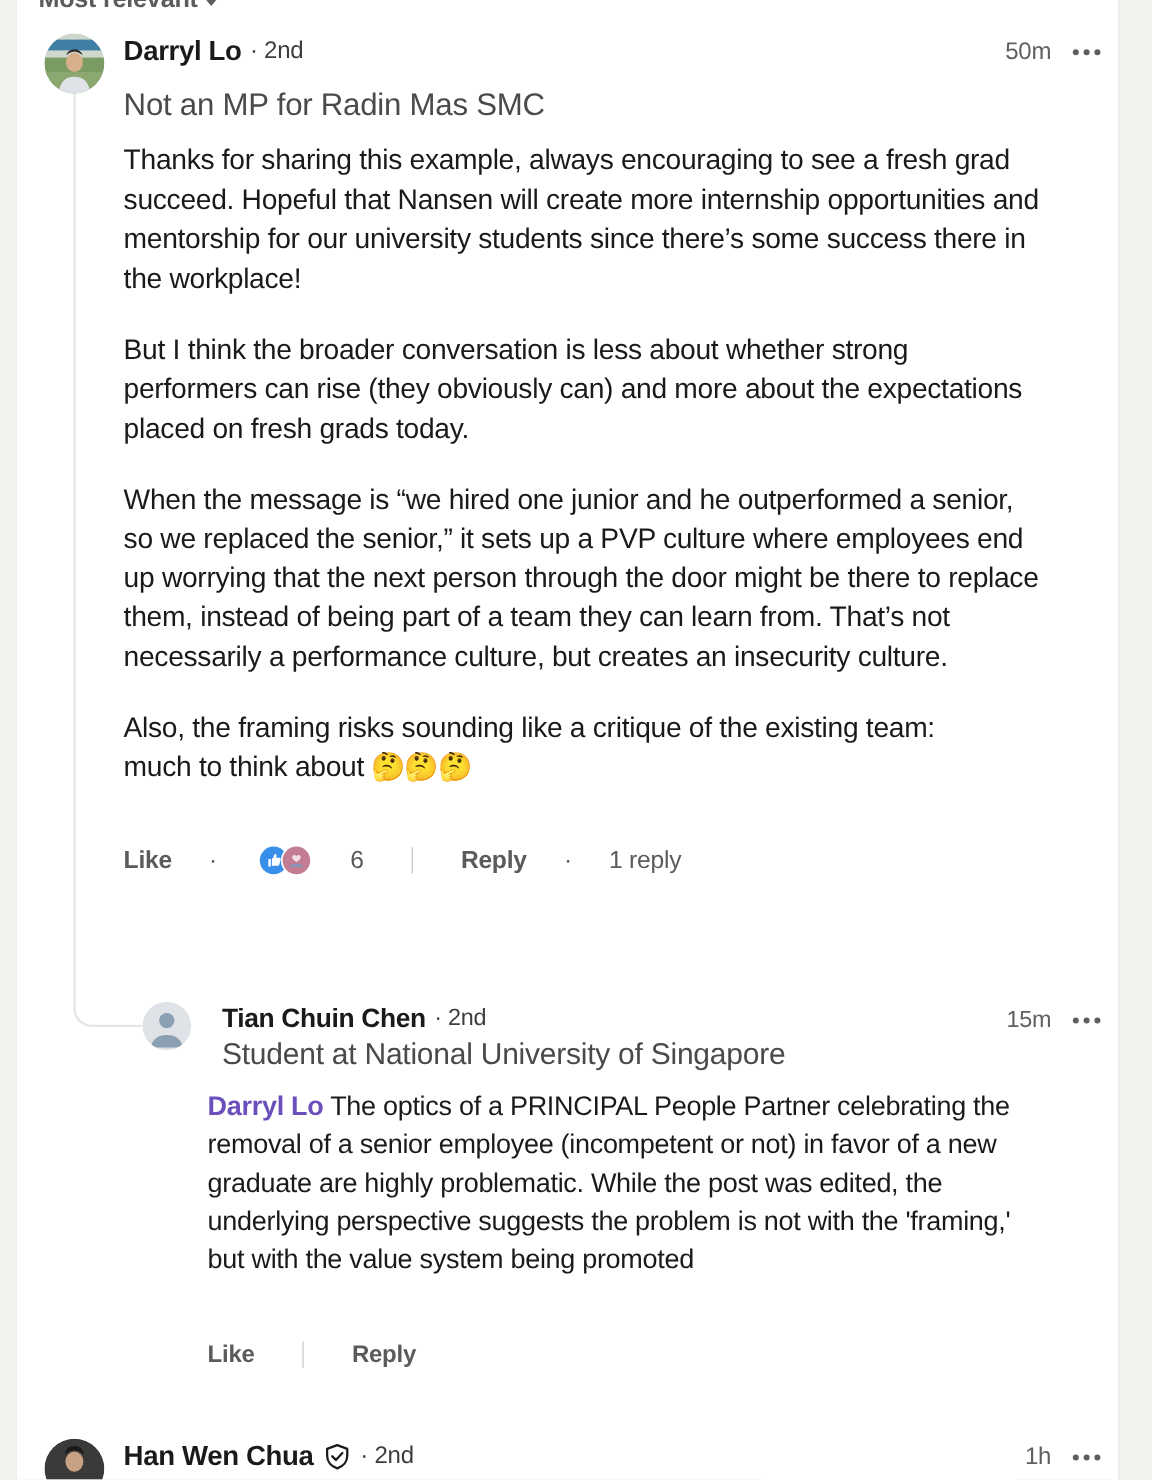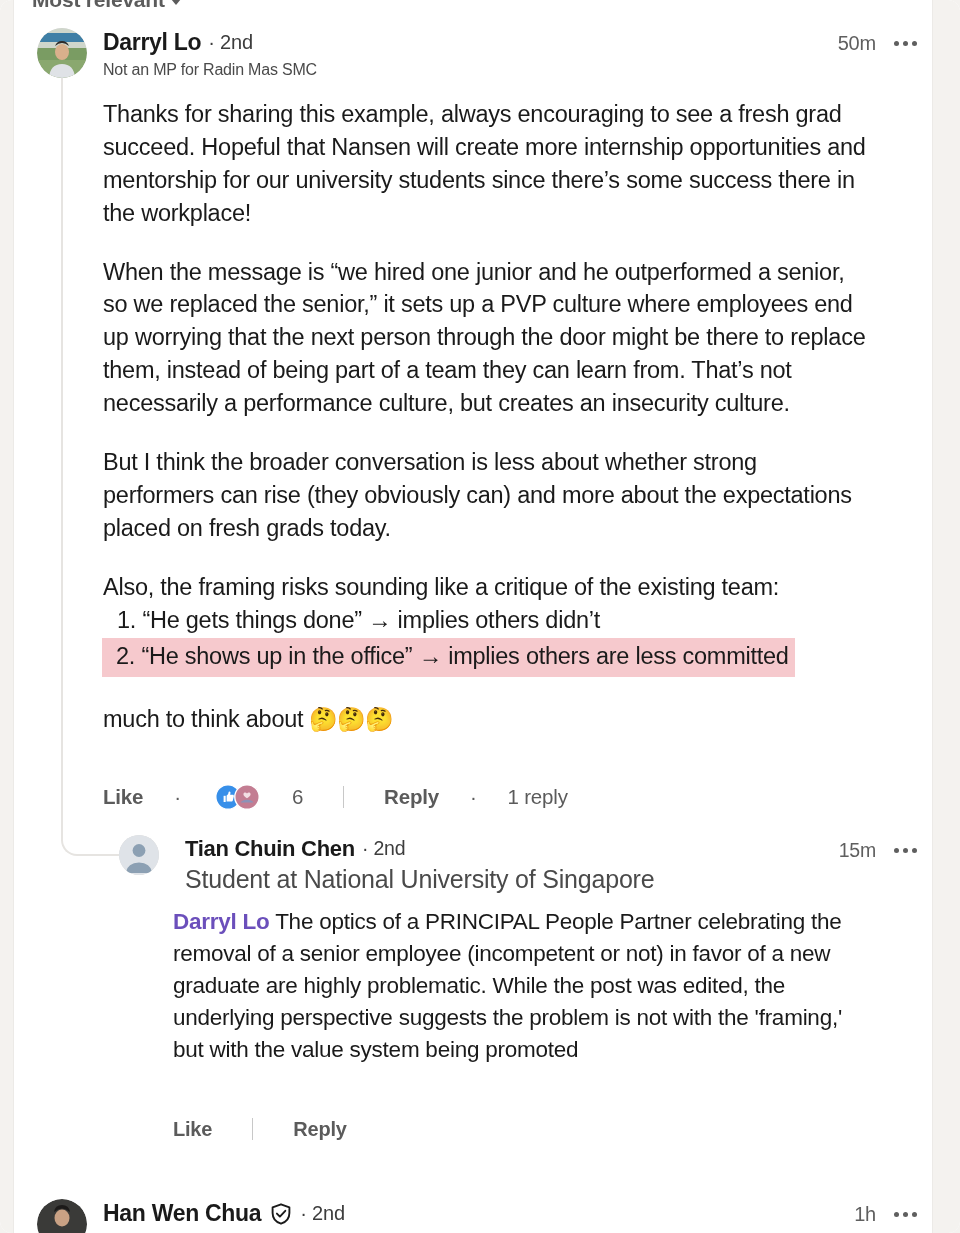--- a/index.html
+++ b/index.html
@@ -109,23 +109,23 @@
     margin-top: 1px;
   }
   .degree {
     font-size: 20px;
     color: #3d3d3d;
     margin-left: 7px;
     letter-spacing: -0.2px;
     white-space: nowrap;
   }
   .headline {
-    font-size: 16px;
+    font-size: 26px;
     color: #4a4a4a;
-    margin-top: 6px;
+    margin-top: 17px;
     letter-spacing: -0.2px;
   }
 
   .meta {
     display: flex;
     align-items: flex-start;
     gap: 18px;
     padding-top: 4px;
     padding-right: 14px;
     flex: 0 0 auto;
@@ -316,28 +316,24 @@
           <span class="overflow-menu">
             <span></span>
               <span></span>
               <span></span>
           </span>
         </div>
       </div>
 
       <div class="comment-body">
         <p>Thanks for sharing this example, always encouraging to see a fresh grad succeed. Hopeful that Nansen will create more internship opportunities and mentorship for our university students since there’s some success there in the workplace!</p>
+        <p>But I think the broader conversation is less about whether strong performers can rise (they obviously can) and more about the expectations placed on fresh grads today.</p>
         <p>When the message is “we hired one junior and he outperformed a senior, so we replaced the senior,” it sets up a PVP culture where employees end up worrying that the next person through the door might be there to replace them, instead of being part of a team they can learn from. That’s not necessarily a performance culture, but creates an insecurity culture.</p>
-        <p>But I think the broader conversation is less about whether strong performers can rise (they obviously can) and more about the expectations placed on fresh grads today.</p>
 
         <p class="list-intro">Also, the framing risks sounding like a critique of the existing team:</p>
-        <div class="ordered-list">
-          <div class="list-item-plain">1. “He gets things done” → implies others didn’t</div>
-          <div class="list-item-highlight">2. “He shows up in the office” → implies others are less committed</div>
-        </div>
 
         <p class="emoji-line"><span>much to think about </span><span class="emoji">🤔🤔🤔</span></p>
 
         <div class="action-bar">
           <span class="action-link">Like</span>
           <span class="dot">·</span>
           <span class="reaction-pills">
             <svg width="26" height="26" viewBox="0 0 26 26">
               <circle cx="13" cy="13" r="12.2" fill="#378fe9" stroke="#ffffff" stroke-width="1.4"></circle>
               <path d="M8.6 11.8h2.1v6.2H8.6z" fill="#ffffff"></path>

